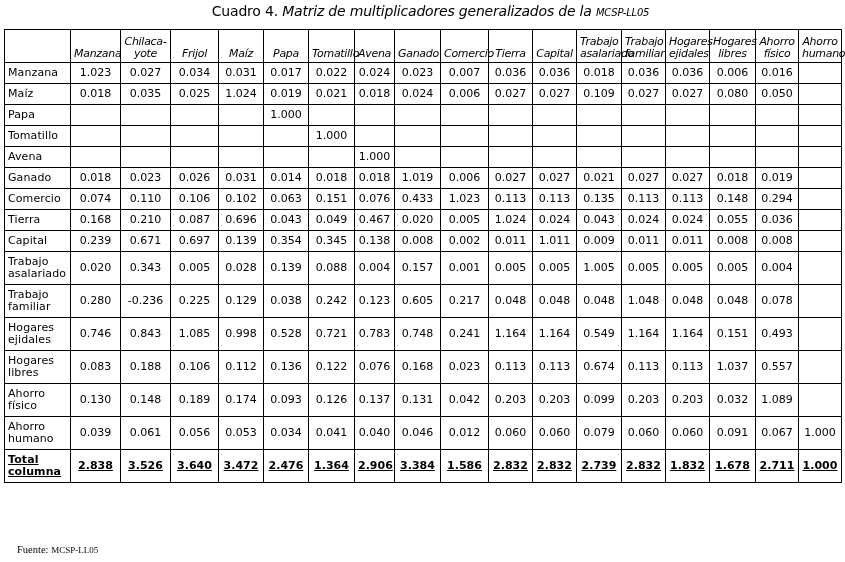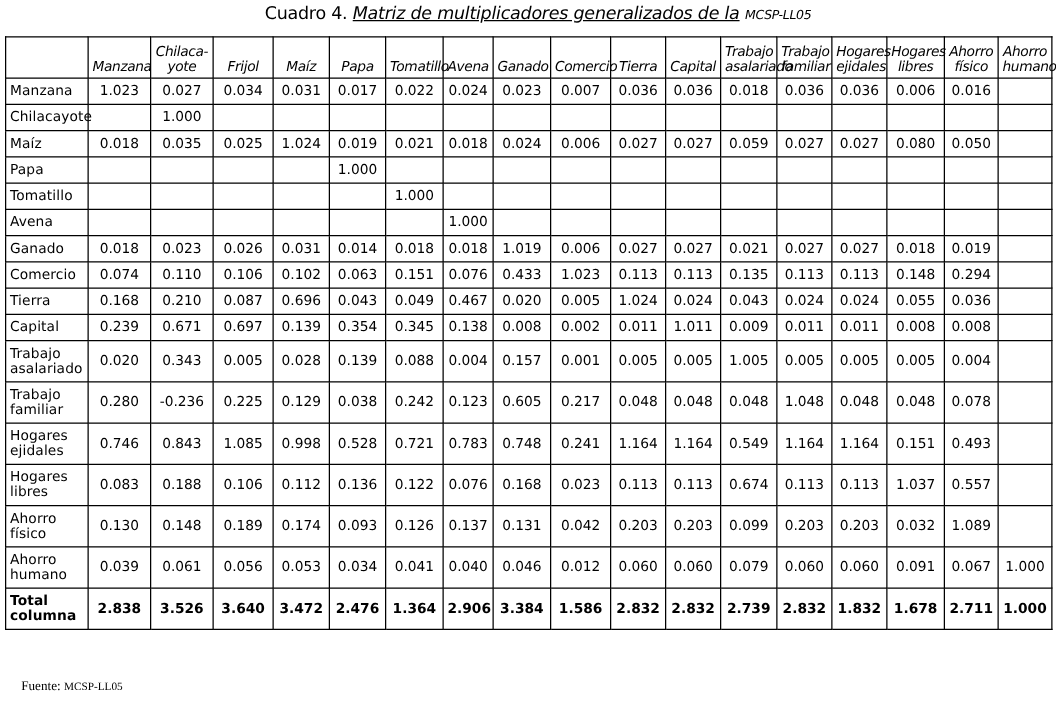--- a/index.html
+++ b/index.html
@@ -1,33 +1,33 @@
 <!DOCTYPE html>
 <html><head>
 <meta charset="utf-8">
 <style>
   html, body { margin:0; padding:0; background:#ffffff; }
   body { width:845px; height:562px; position:relative; overflow:hidden;
          font-family:"DejaVu Sans", "Liberation Sans", sans-serif; color:#000; }
   .title { position:absolute; top:3px; left:0; width:845px; text-align:center;
            font-size:14px; letter-spacing:-0.2px; }
   .title .cuadro { font-size:14px;margin-left:16px; }
-  .title .it { font-style:italic;text-decoration:underline; }
+  .title .it { font-style:italic; }
   .title .sc { font-size:10px; font-style:italic; }
   table.matrix { position:absolute; left:4px; top:29px; border-collapse:collapse;
                  table-layout:fixed; width:838px; }
   table.matrix td, table.matrix th { border:1.5px solid #000; padding:0 3px;
                  font-size:11px; line-height:12px; }
   table.matrix th { font-weight:normal; font-style:italic; font-size:11px;
                  vertical-align:bottom; text-align:center; height:30px; padding-bottom:2px; letter-spacing:-0.3px; }
   table.matrix td.rowlabel { text-align:left; font-size:11px; letter-spacing:0.1px; }
   table.matrix td.val { text-align:center; }
   tr.single td { height:20px; }
   tr.double td { height:32px; }
-  tr.total td { font-weight:bold; height:32px; }
+  tr.total td { font-weight:bold; height:32px;text-decoration:underline; }
   .source { position:absolute; left:17px; top:544px; font-size:10.5px;font-family:Liberation Serif, serif; }
   .source .sc { font-size:9px; }
 </style>
 </head>
 <body>
 
 <div class="title">
   <span class="cuadro">Cuadro 4.</span>
   <span class="it">Matriz de multiplicadores generalizados de la</span>
   <span class="sc">MCSP-LL05</span>
@@ -91,53 +91,33 @@
         <td class="val">0.036</td>
         <td class="val">0.036</td>
         <td class="val">0.018</td>
         <td class="val">0.036</td>
         <td class="val">0.036</td>
         <td class="val">0.006</td>
         <td class="val">0.016</td>
         <td class="val"></td>
       </tr>
       <tr class="single">
-        <td class="rowlabel">Chilacayote</td>
-        <td class="val"></td>
-        <td class="val">1.000</td>
-        <td class="val"></td>
-        <td class="val"></td>
-        <td class="val"></td>
-        <td class="val"></td>
-        <td class="val"></td>
-        <td class="val"></td>
-        <td class="val"></td>
-        <td class="val"></td>
-        <td class="val"></td>
-        <td class="val"></td>
-        <td class="val"></td>
-        <td class="val"></td>
-        <td class="val"></td>
-        <td class="val"></td>
-        <td class="val"></td>
-      </tr>
-      <tr class="single">
         <td class="rowlabel">Maíz</td>
         <td class="val">0.018</td>
         <td class="val">0.035</td>
         <td class="val">0.025</td>
         <td class="val">1.024</td>
         <td class="val">0.019</td>
         <td class="val">0.021</td>
         <td class="val">0.018</td>
         <td class="val">0.024</td>
         <td class="val">0.006</td>
         <td class="val">0.027</td>
         <td class="val">0.027</td>
-        <td class="val">0.059</td>
+        <td class="val">0.109</td>
         <td class="val">0.027</td>
         <td class="val">0.027</td>
         <td class="val">0.080</td>
         <td class="val">0.050</td>
         <td class="val"></td>
       </tr>
       <tr class="single">
         <td class="rowlabel">Papa</td>
         <td class="val"></td>
         <td class="val"></td>

